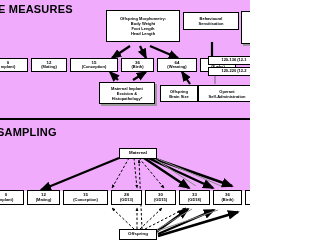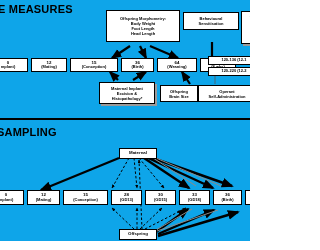--- a/index.html
+++ b/index.html
@@ -1,18 +1,18 @@
 <!DOCTYPE html>
 <html><head>
 <meta charset="utf-8">
 <style>
   html,body{margin:0;padding:0;background:#fff;}
   body{width:250px;height:250px;overflow:hidden;
        font-family:"Liberation Sans",sans-serif;color:#000;}
-  .fig{position:relative;width:250px;height:241px;background:#0ea5e9;}
+  .fig{position:relative;width:250px;height:191px;background:#f0abfc;}
 
   
   .divider{position:absolute;left:0;width:250px;height:2px;background:#000;}
 
   .panel-title{position:absolute;font-weight:bold;letter-spacing:.2px;
                white-space:nowrap;}
 
   
   .box{position:absolute;box-sizing:border-box;border:1px solid #000;
        background:#fff;display:flex;flex-direction:column;

